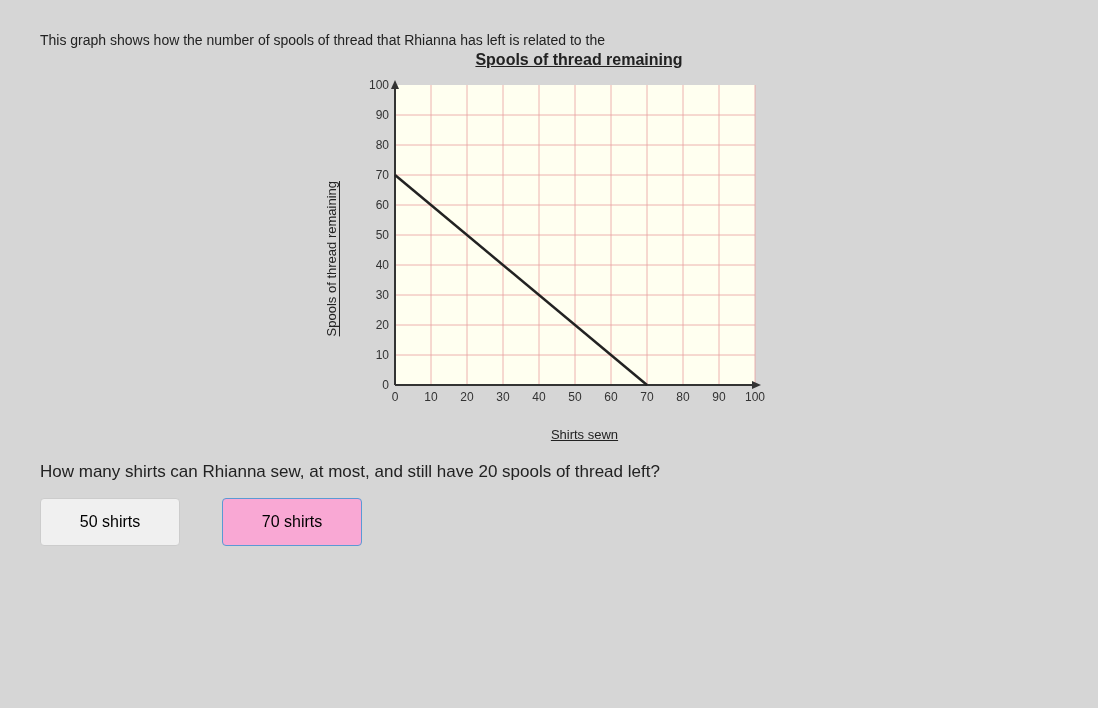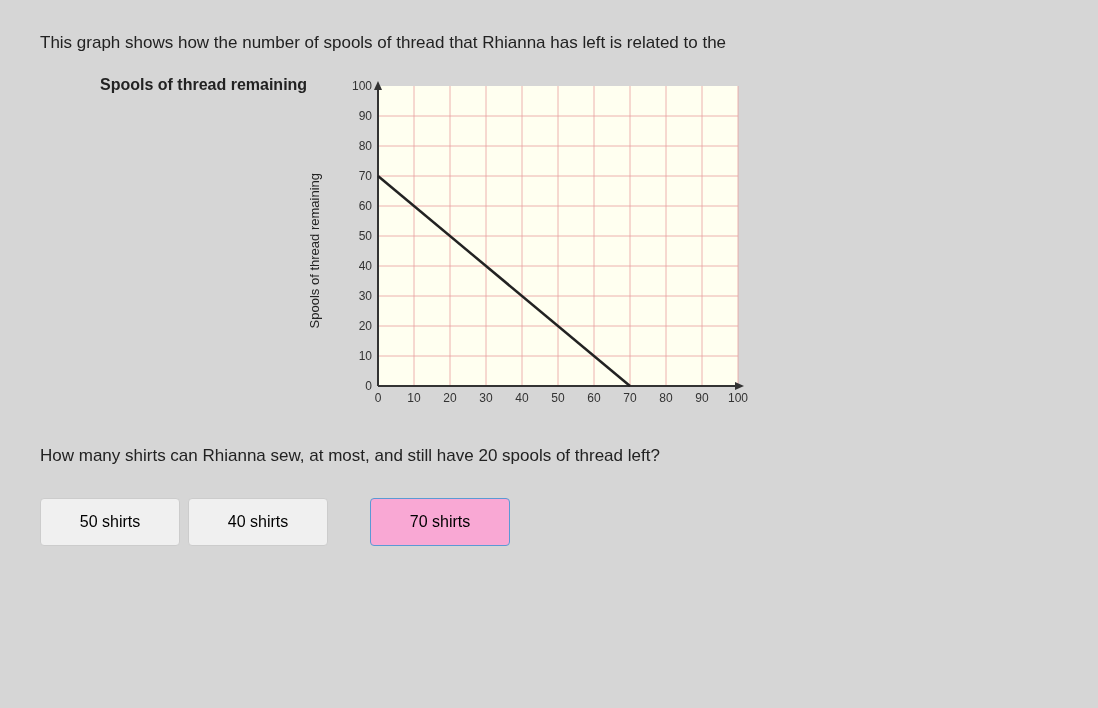--- a/index.html
+++ b/index.html
@@ -5,30 +5,30 @@
     * { box-sizing: border-box; margin: 0; padding: 0; }
     body {
       background-color: #d6d6d6;
       font-family: Arial, sans-serif;
       width: 1098px;
       min-height: 708px;
       padding: 30px 40px;
       color: #222;
     }
     .problem-text {
-      font-size: 17px;
+      font-size: 14px;
       line-height: 1.5;
-      margin-bottom: 20px;
       max-width: 720px;
     }
     .chart-area {
       display: flex;
-      flex-direction: row;
-      align-items: flex-start;
+      flex-direction: column;
+      align-items: center;
       margin-bottom: 20px;
+      text-decoration: underline;
     }
     .chart-title {
       font-weight: bold;
       font-size: 16px;
       margin-bottom: 6px;
       margin-left: 60px;
     }
     .chart-wrapper {
       display: flex;
       align-items: center;
@@ -47,21 +47,21 @@
       display: block;
     }
     .x-axis-label {
       text-align: center;
       font-size: 13px;
       margin-top: 2px;
       margin-left: 50px;
     }
     .question-text {
       font-size: 17px;
-      margin-bottom: 32px;
+      margin-bottom: 16px;
       max-width: 750px;
     }
     .answer-options {
       display: flex;
       gap: 8px;
       margin-left: 0;
     }
     .answer-btn {
       background: #f0f0f0;
       border: 1px solid #ccc;
@@ -148,23 +148,23 @@
         <text x="230" y="326" text-anchor="middle" font-size="12" fill="#333">50</text>
         <text x="266" y="326" text-anchor="middle" font-size="12" fill="#333">60</text>
         <text x="302" y="326" text-anchor="middle" font-size="12" fill="#333">70</text>
         <text x="338" y="326" text-anchor="middle" font-size="12" fill="#333">80</text>
         <text x="374" y="326" text-anchor="middle" font-size="12" fill="#333">90</text>
         <text x="410" y="326" text-anchor="middle" font-size="12" fill="#333">100</text>
 
         <line x1="50" y1="100" x2="302" y2="310" stroke="#222" stroke-width="2.5"></line>
 
       </svg>
+      <div class="x-axis-label">Shirts sewn</div>
     </div>
   </div>
 </div>
 
 <p class="question-text">How many shirts can Rhianna sew, at most, and still have 20 spools of thread left?</p>
 
 <div class="answer-options">
   <button class="answer-btn">50 shirts</button>
-  <button class="answer-btn">40 shirts</button>
   <button class="answer-btn selected">70 shirts</button>
 </div>
 
 </body></html>

